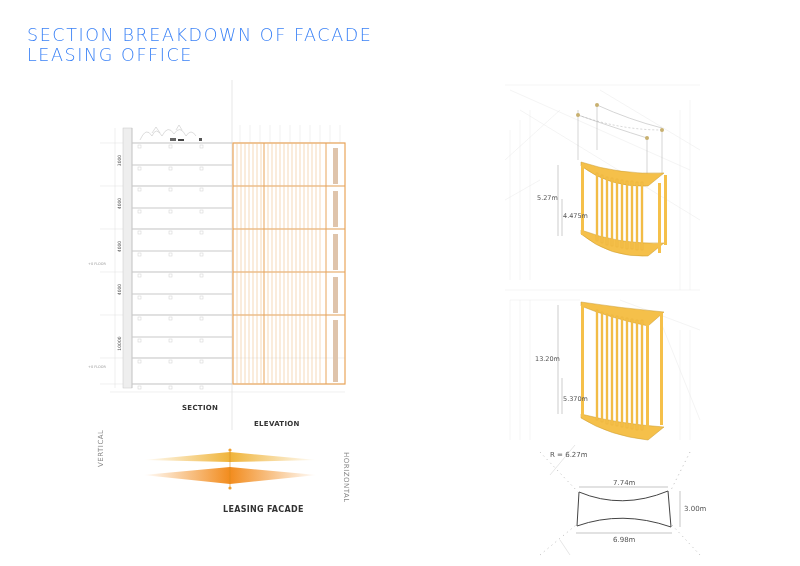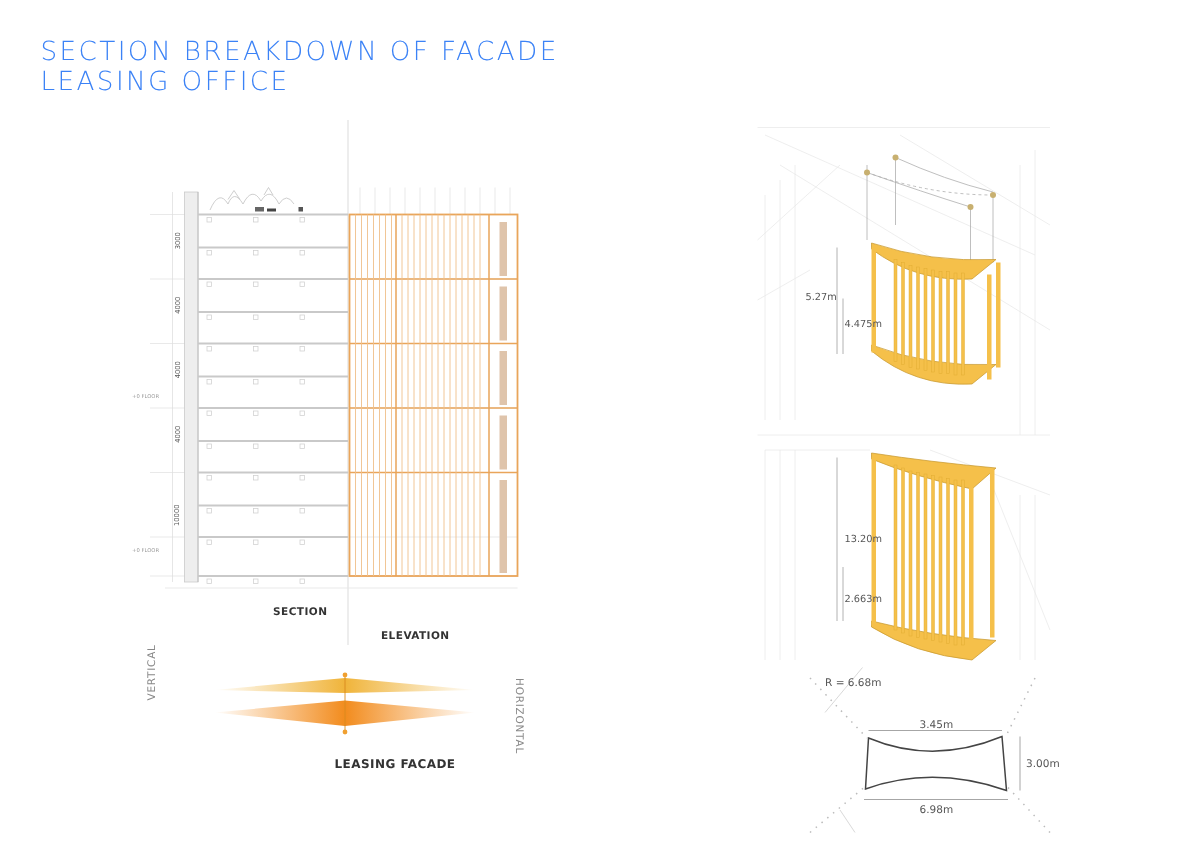--- a/index.html
+++ b/index.html
@@ -269,38 +269,38 @@
       <rect x="626" y="318" width="2" height="110"></rect>
         <rect x="631" y="319" width="2" height="110"></rect>
       <rect x="636" y="320" width="2" height="110"></rect>
         <rect x="641" y="320" width="2" height="110"></rect>
     </g>
     <g stroke="#999" stroke-width="0.5">
       <line x1="558" y1="305" x2="558" y2="414"></line>
       <line x1="562" y1="378" x2="562" y2="414"></line>
     </g>
   </svg>
-  <div class="dim" style="left:563px;top:355px;">13.20m</div>
-  <div class="dim" style="left:563px;top:395px;">2.663m</div>
+  <div class="dim" style="left:535px;top:355px;">13.20m</div>
+  <div class="dim" style="left:563px;top:395px;">5.370m</div>
 </div>
 
 <div>
   <svg width="800" height="566" style="left:0;top:0">
     <g stroke="#bbb" stroke-width="1" fill="none" stroke-dasharray="1,4">
       <path d="M540 452 L578 492"></path>
       <path d="M690 452 L670 492"></path>
       <path d="M540 555 L576 525"></path>
       <path d="M700 555 L672 525"></path>
     </g>
     <line x1="575" y1="445" x2="550" y2="475" stroke="#ccc" stroke-width="0.5"></line>
     <line x1="560" y1="540" x2="570" y2="555" stroke="#ccc" stroke-width="0.5"></line>
     <path d="M579 492 Q622 510 668 491 L671 527 Q622 510 577 526 Z" fill="none" stroke="#444" stroke-width="1"></path>
     <g stroke="#888" stroke-width="0.5">
       <line x1="579" y1="487" x2="668" y2="487"></line>
       <line x1="576" y1="533" x2="672" y2="533"></line>
       <line x1="680" y1="491" x2="680" y2="527"></line>
     </g>
   </svg>
-  <div class="dim" style="left:550px;top:451px;font-size:7px;">R = 6.68m</div>
-  <div class="dim" style="left:613px;top:479px;font-size:7px;">3.45m</div>
+  <div class="dim" style="left:550px;top:451px;font-size:7px;">R = 6.27m</div>
+  <div class="dim" style="left:613px;top:479px;font-size:7px;">7.74m</div>
   <div class="dim" style="left:684px;top:505px;font-size:7px;text-align:center;">3.00m</div>
   <div class="dim" style="left:613px;top:536px;font-size:7px;">6.98m</div>
 </div>
 
 </body></html>

